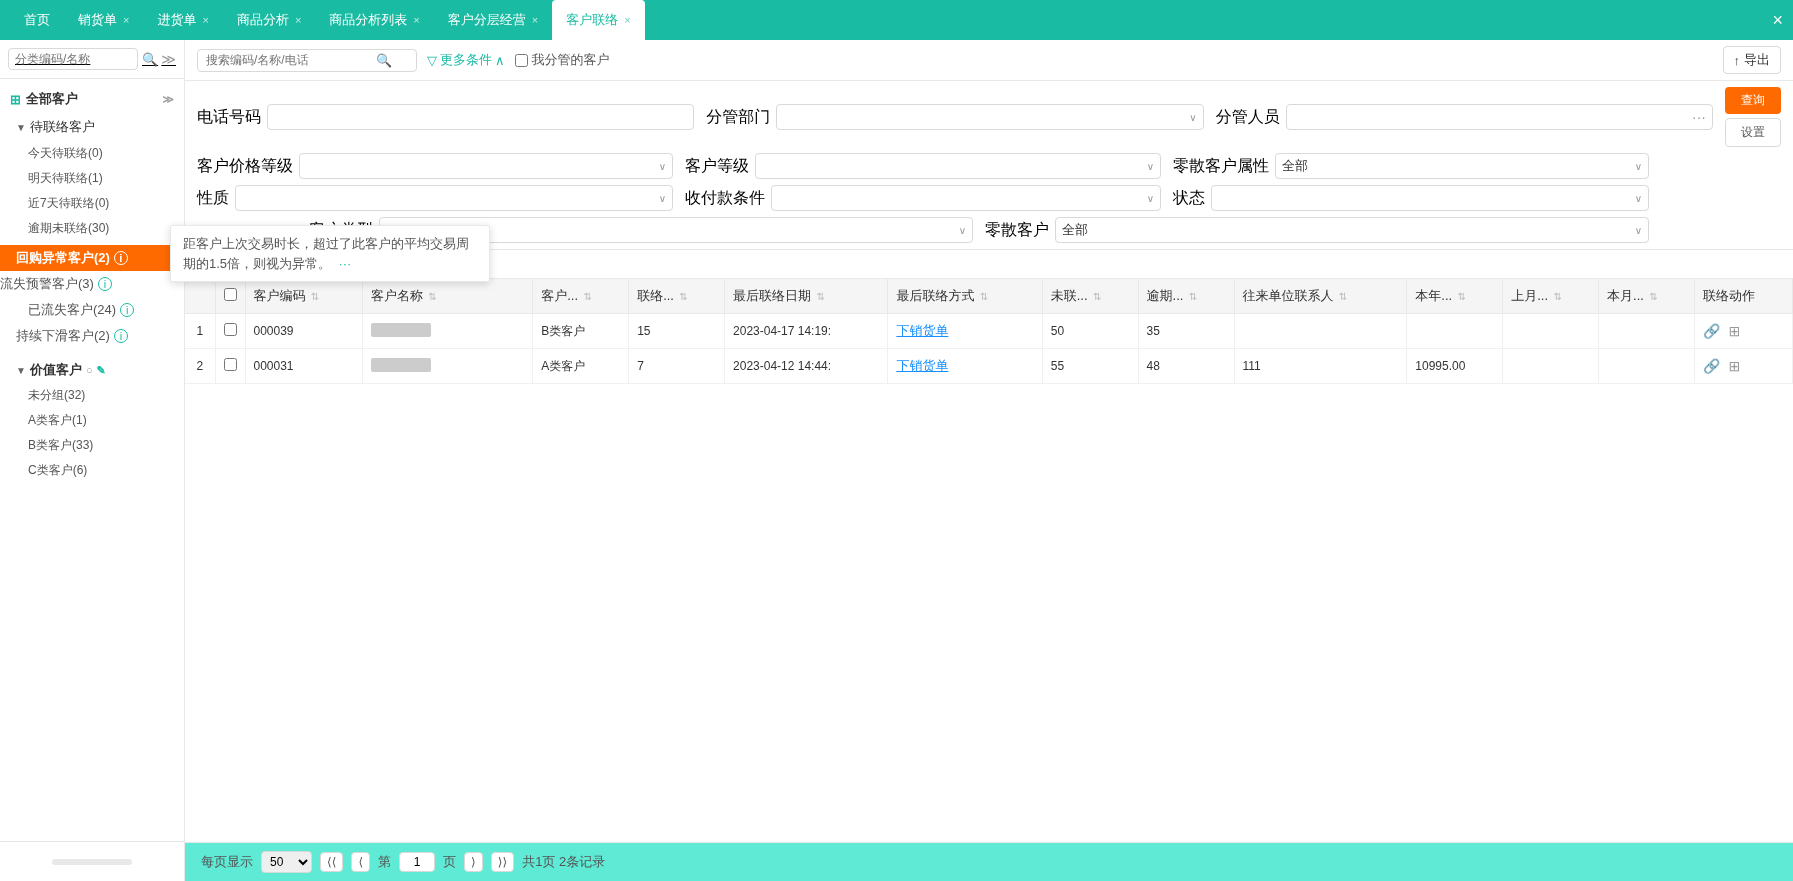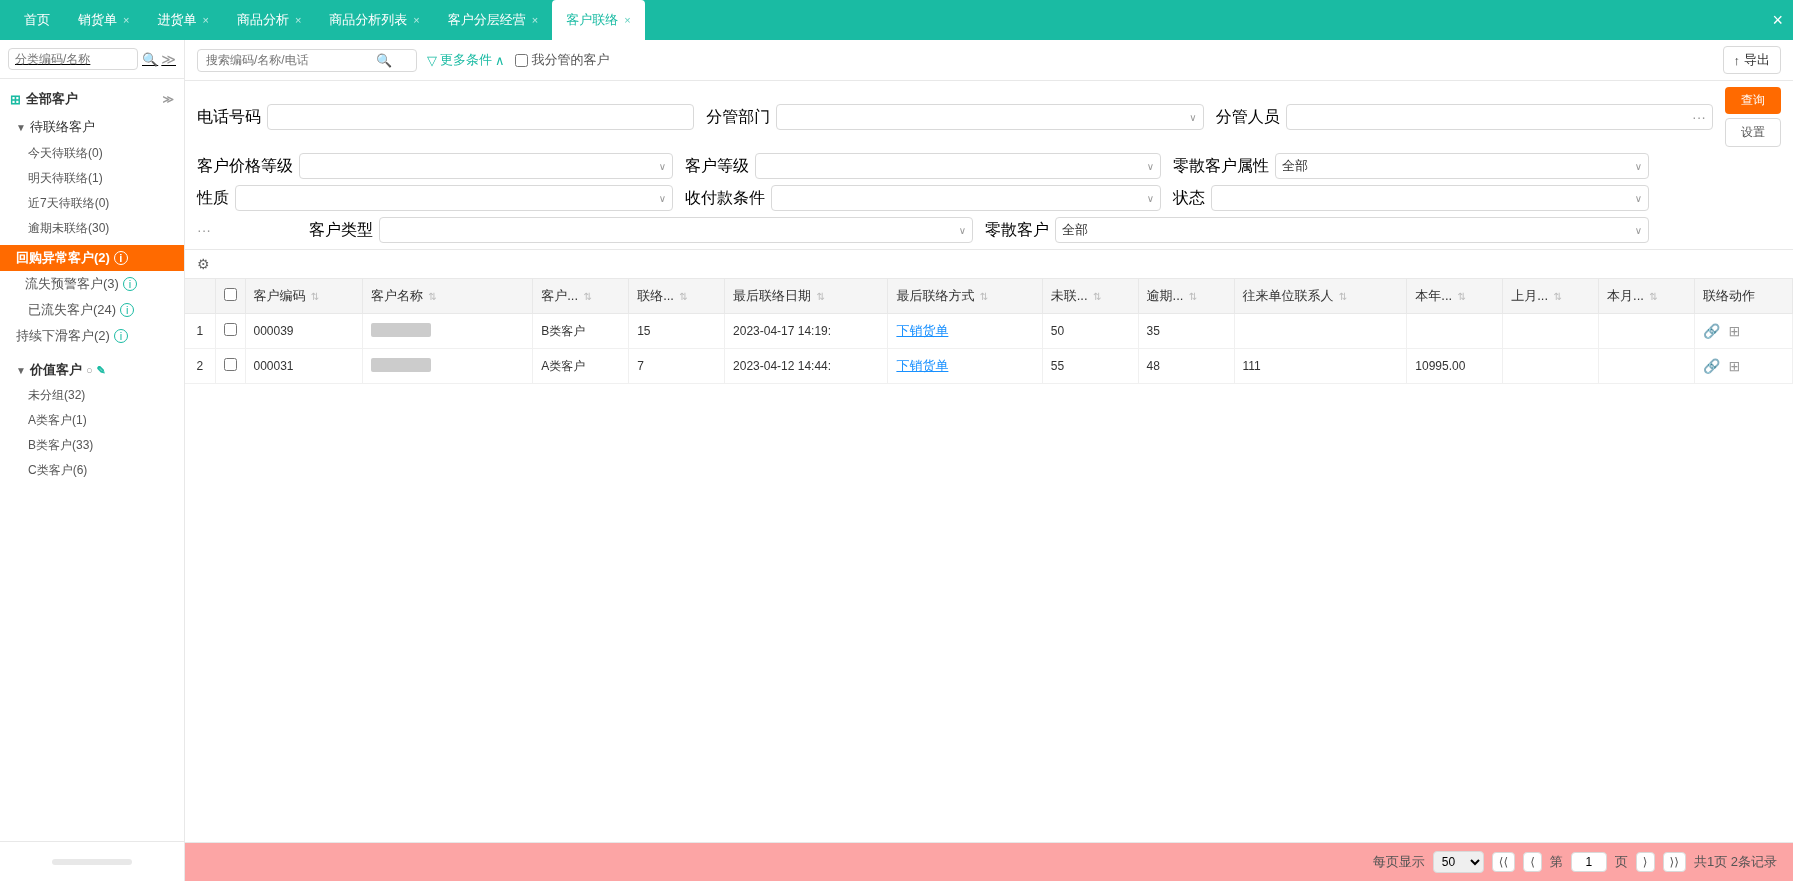--- a/index.html
+++ b/index.html
@@ -177,22 +177,22 @@
 
     
     .table-toolbar {
       display: flex; align-items: center; padding: 6px 12px;
       border-bottom: 1px solid #e8e8e8; background: #fff;
     }
     .table-toolbar .gear-icon { color: #666; cursor: pointer; font-size: 14px; margin-right: 8px; }
 
     
     .bottom-bar {
-      display: flex; align-items: center; justify-content: flex-end;
-      padding: 8px 16px; background: #fca5a5; border-top: 1px solid #e8e8e8;
+      display: flex; align-items: center; 
+      padding: 8px 16px; background: #5eead4; border-top: 1px solid #e8e8e8;
       font-size: 12px; color: #555; gap: 8px;
     }
     .bottom-bar .page-size-select {
       border: 1px solid #d9d9d9; border-radius: 4px; padding: 2px 4px;
       font-size: 12px; outline: none;
     }
     .page-nav-btn {
       border: 1px solid #d9d9d9; background: #fff; border-radius: 4px;
       padding: 2px 6px; cursor: pointer; color: #555; font-size: 12px;
     }
@@ -261,21 +261,21 @@
       <div class="sidebar-item">今天待联络(0)</div>
       <div class="sidebar-item">明天待联络(1)</div>
       <div class="sidebar-item">近7天待联络(0)</div>
       <div class="sidebar-item">逾期未联络(30)</div>
 
       <div style="height:4px;"></div>
       <div class="sidebar-item orange-bg" style="padding-left:16px;display:flex;align-items:center;gap:4px;">
         <span>回购异常客户(2)</span>
         <span style="color:#fff;font-size:11px;border:1px solid #fff;border-radius:50%;width:14px;height:14px;display:inline-flex;align-items:center;justify-content:center;">i</span>
       </div>
-      <div class="sidebar-item" style="padding-left:25px;display:flex;align-items:center;gap:4px;">
+      <div class="sidebar-item" style="padding-left:0;display:flex;align-items:center;gap:4px;">
         <span>流失预警客户(3)</span>
         <span style="color:#1abba3;font-size:11px;border:1px solid #1abba3;border-radius:50%;width:14px;height:14px;display:inline-flex;align-items:center;justify-content:center;">i</span>
       </div>
       <div class="sidebar-item" style="display:flex;align-items:center;gap:4px;">
         <span>已流失客户(24)</span>
         <span style="color:#1abba3;font-size:11px;border:1px solid #1abba3;border-radius:50%;width:14px;height:14px;display:inline-flex;align-items:center;justify-content:center;">i</span>
       </div>
       <div class="sidebar-item" style="padding-left:16px;display:flex;align-items:center;gap:4px;">
         <span>持续下滑客户(2)</span>
         <span style="color:#1abba3;font-size:11px;border:1px solid #1abba3;border-radius:50%;width:14px;height:14px;display:inline-flex;align-items:center;justify-content:center;">i</span>
@@ -409,20 +409,24 @@
           <label>零散客户</label>
           <div class="filter-select">
             <span>全部</span>
             <span class="arrow">∨</span>
           </div>
         </div>
         <div style="margin-left:auto;width:120px;"></div>
       </div>
     </div>
 
+    <div class="tooltip-box">
+      <span>距客户上次交易时长，超过了此客户的平均交易周期的1.5倍，则视为异常。</span>
+      <span style="margin-left:4px;color:#1abba3;">···</span>
+    </div>
 
     <div class="table-toolbar">
       <span class="gear-icon">⚙</span>
     </div>
 
     <div class="table-area">
       <table class="data-table">
         <thead>
           <tr>
             <th class="no-col"></th>

